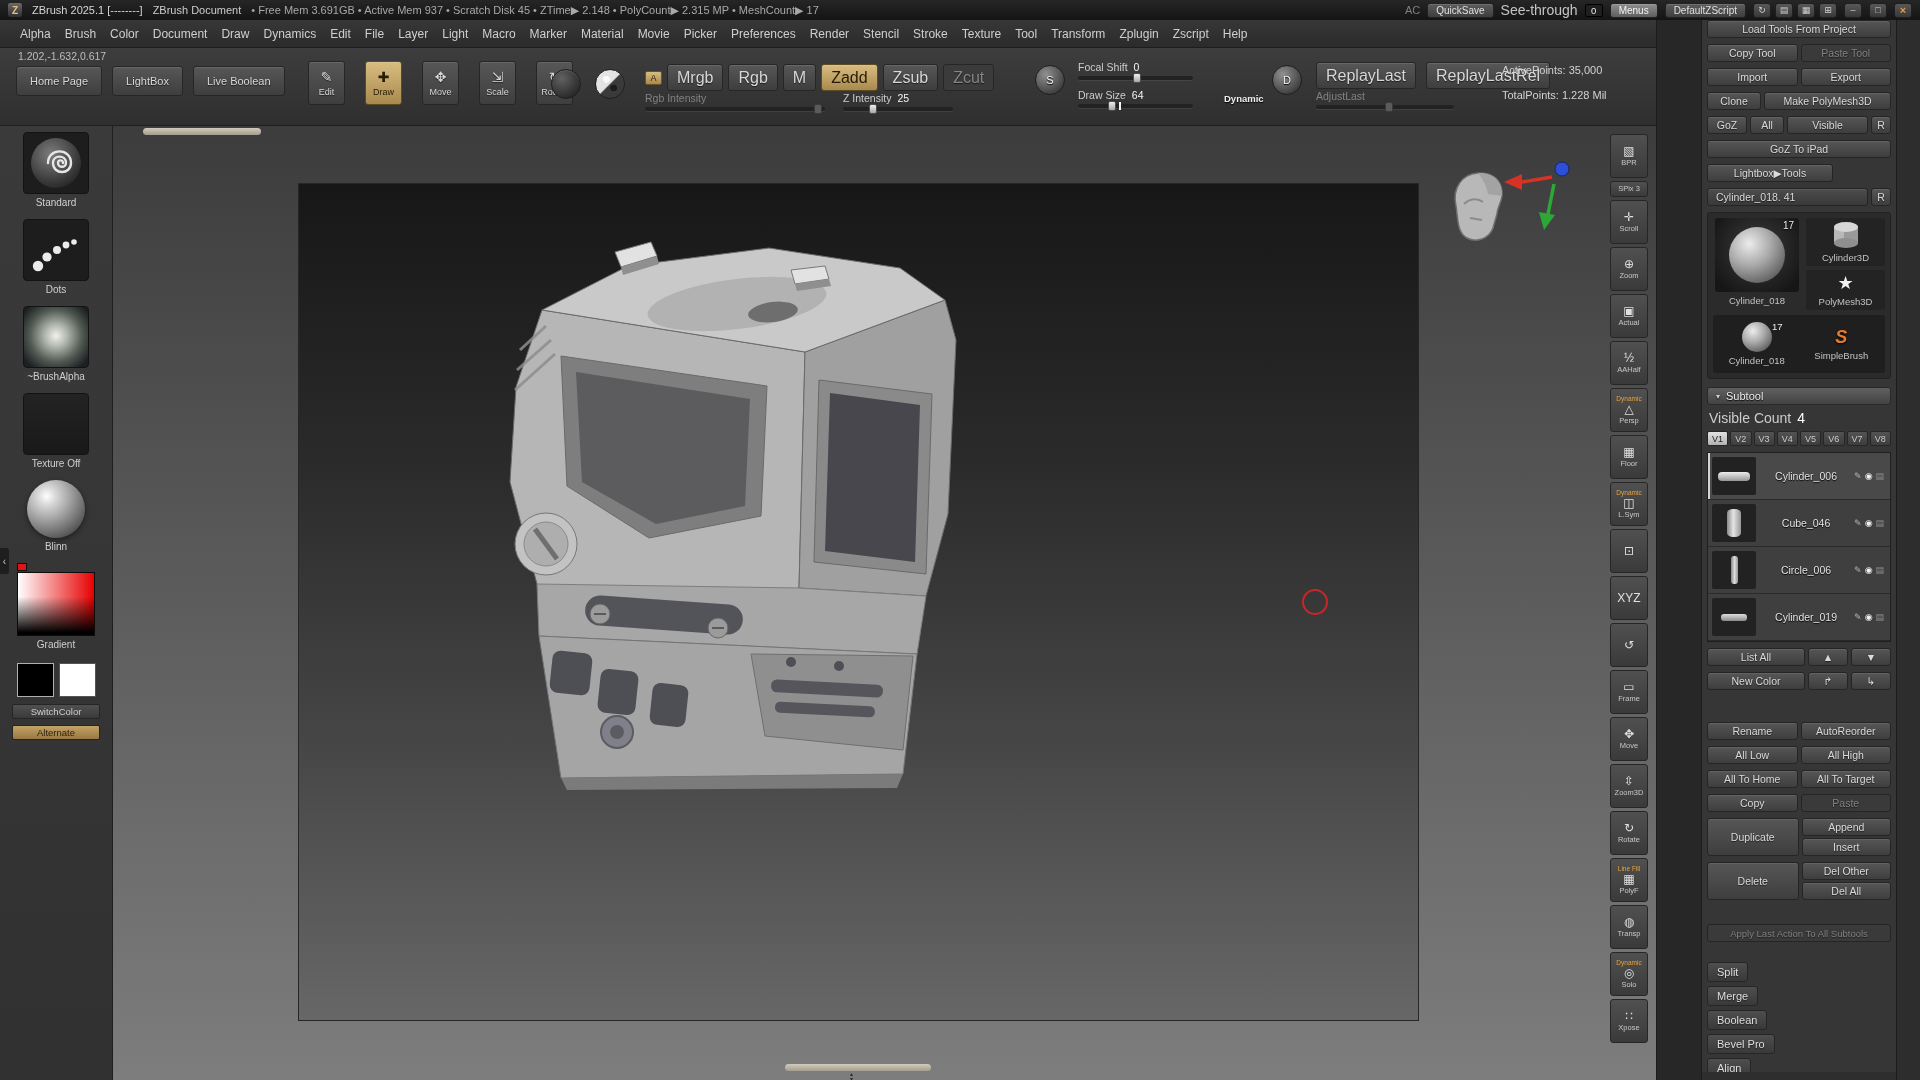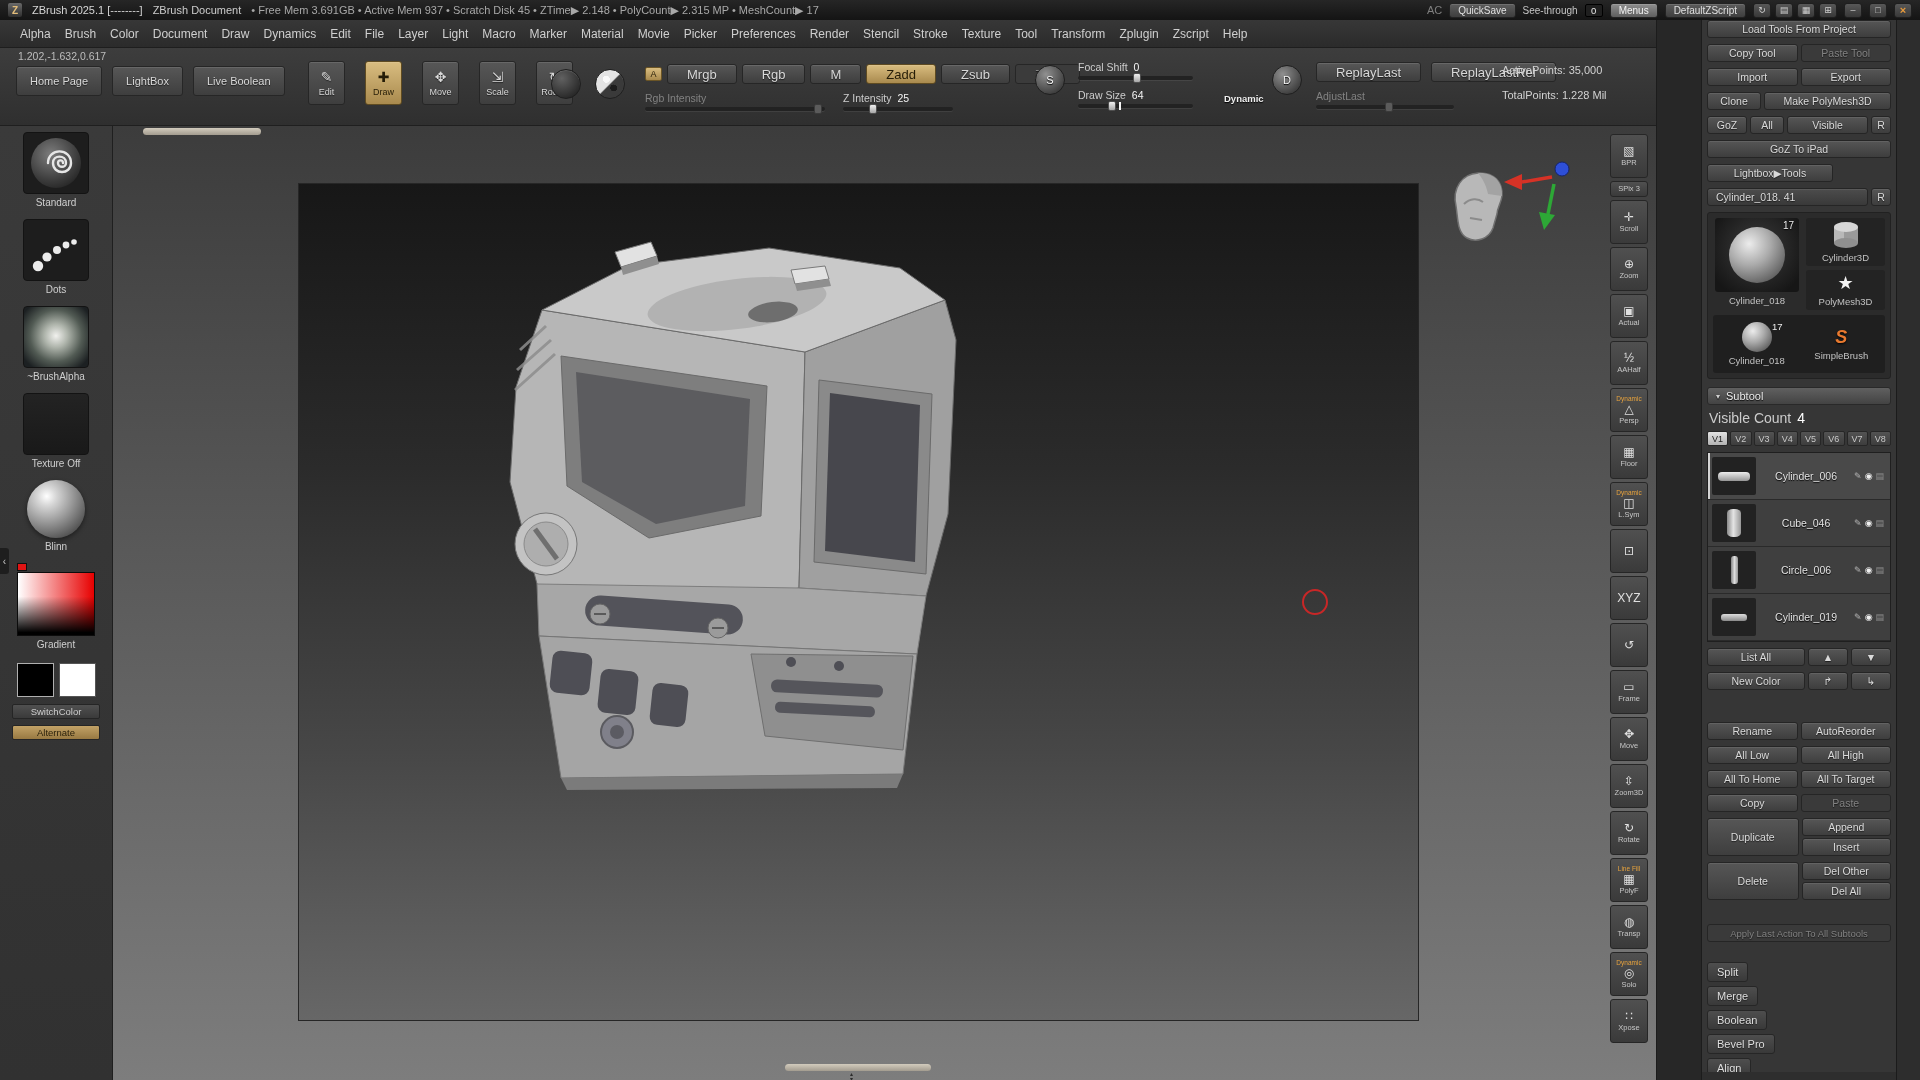--- a/index.html
+++ b/index.html
@@ -11,21 +11,21 @@
   
   .titlebar{position:absolute;left:0;top:0;width:1920px;height:20px;background:linear-gradient(#262626,#141414);display:flex;align-items:center;gap:10px;padding:0 8px;font-size:11px;color:#bdbdbd;z-index:50;}
   .tb-logo{width:14px;height:14px;border-radius:2px;background:linear-gradient(#6a6a6a,#2f2f2f);color:#e3bd7a;font-size:10px;font-weight:bold;display:flex;align-items:center;justify-content:center;}
   .tb-app{color:#d6d6d6;}
   .tb-doc{color:#cccccc;}
   .tb-stats{color:#a8a8a8;}
   .tb-right{margin-left:auto;display:flex;align-items:center;gap:7px;}
   .tb-ac{color:#7f7f7f;}
   .tb-btn{height:15px;padding:0 8px;background:linear-gradient(#5d5d5d,#3e3e3e);border:1px solid #222;border-radius:3px;color:#e0e0e0;font-size:10px;display:flex;align-items:center;box-shadow:inset 0 1px 0 rgba(255,255,255,.12);}
   .tb-btn.light{background:linear-gradient(#8f8f8f,#5e5e5e);color:#f2f2f2;}
-  .tb-see{color:#c4c4c4;font-size:10px;}
+  .tb-see{color:#c4c4c4;font-size:14px;}
   .tb-see-val{min-width:18px;height:13px;background:#1f1f1f;border:1px solid #000;border-radius:2px;color:#e8e8e8;font-size:9.5px;display:flex;align-items:center;justify-content:center;}
   .tb-icons{display:flex;gap:4px;}
   .tb-ic{width:18px;height:15px;background:linear-gradient(#585858,#383838);border:1px solid #1f1f1f;border-radius:3px;color:#cfcfcf;font-size:9px;display:flex;align-items:center;justify-content:center;}
   .tb-ic.close{color:#e89b3c;font-weight:bold;font-size:11px;}
 
   
   .menubar{position:absolute;left:0;top:20px;width:1656px;height:28px;background:linear-gradient(#373737,#2b2b2b);border-bottom:1px solid #1e1e1e;display:flex;align-items:center;gap:14px;padding:0 20px;font-size:12px;color:#cfcfcf;}
   .menu-item{white-space:nowrap;cursor:pointer;}
 
   
@@ -39,21 +39,21 @@
   .shelf-modes{position:absolute;left:308px;top:13px;display:flex;gap:20px;}
   .mode-btn{width:37px;height:44px;flex-direction:column;gap:2px;}
   .mode-btn .mi{font-size:14px;line-height:15px;}
   .mode-btn .ml{font-size:9px;}
   .shelf-circles{position:absolute;left:551px;top:21px;display:flex;gap:14px;}
   .circle-btn{width:30px;height:30px;border-radius:50%;border:1px solid #1f1f1f;background:radial-gradient(circle at 35% 30%,#616161,#262626 80%);box-shadow:inset 0 1px 1px rgba(255,255,255,.15);}
   .circle-btn.swirl{background:radial-gradient(circle at 63% 64%,#1c1c1c 0 13%,transparent 14%),radial-gradient(circle at 37% 33%,#fafafa 0 13%,transparent 14%),linear-gradient(135deg,#e4e4e4 0 48%,#3a3a3a 52%);}
   .circle-ind{width:30px;height:30px;border-radius:50%;border:1px solid #1f1f1f;background:radial-gradient(circle at 35% 30%,#909090,#3a3a3a 80%);color:#f4f4f4;font-size:11px;display:flex;align-items:center;justify-content:center;text-shadow:0 1px 1px #000;}
   .paint-row{position:absolute;left:645px;top:16px;display:flex;gap:5px;align-items:center;}
   .a-chip{width:17px;height:14px;background:linear-gradient(#d9bd80,#a98a4e);border:1px solid #6b5526;border-radius:2px;color:#261d07;font-size:9px;display:flex;align-items:center;justify-content:center;}
-  .zbtn-sm{height:20px;padding:0 19px;font-size:13px;}
+  .zbtn-sm{height:27px;padding:0 9px;font-size:16px;}
   .paint-row2{position:absolute;left:645px;top:44px;display:flex;gap:18px;}
   .zslider{display:flex;flex-direction:column;gap:3px;}
   .zslider .lab{font-size:10.5px;color:#cccccc;display:flex;gap:6px;white-space:nowrap;}
   .zslider .lab .val{color:#f4f4f4;}
   .zslider.disabled .lab{color:#828282;}
   .zslider .track{height:4px;background:#222;border-radius:2px;position:relative;box-shadow:0 1px 0 rgba(255,255,255,.07);}
   .zslider .handle{position:absolute;top:-3px;width:8px;height:10px;background:linear-gradient(#efefef,#a7a7a7);border:1px solid #4f4f4f;border-radius:2px;}
   .zslider.disabled .handle{background:#5b5b5b;border-color:#3a3a3a;}
   .zslider .tick{position:absolute;top:-2px;width:2px;height:8px;background:#f6f6f6;}
   .s-ind{position:absolute;left:1035px;top:17px;}

